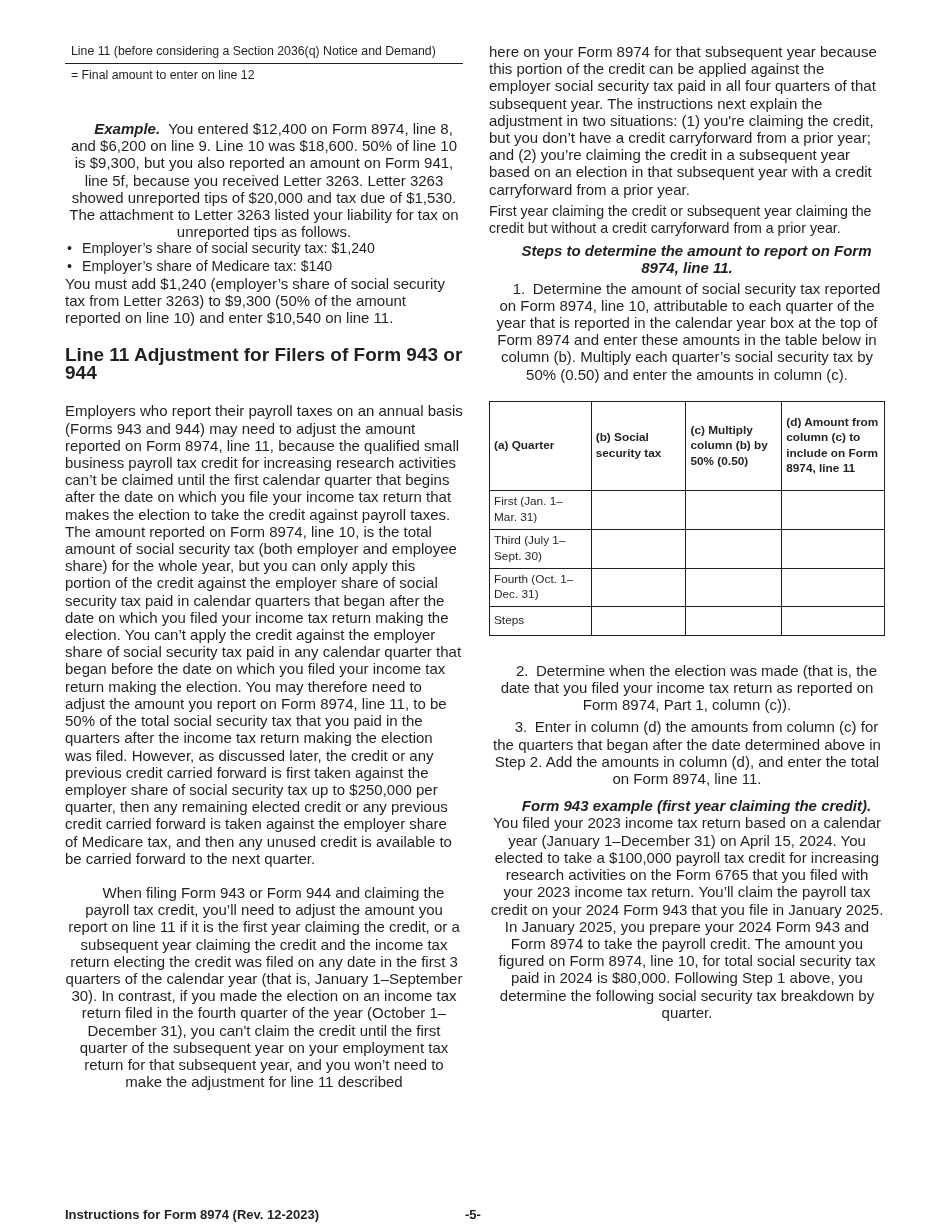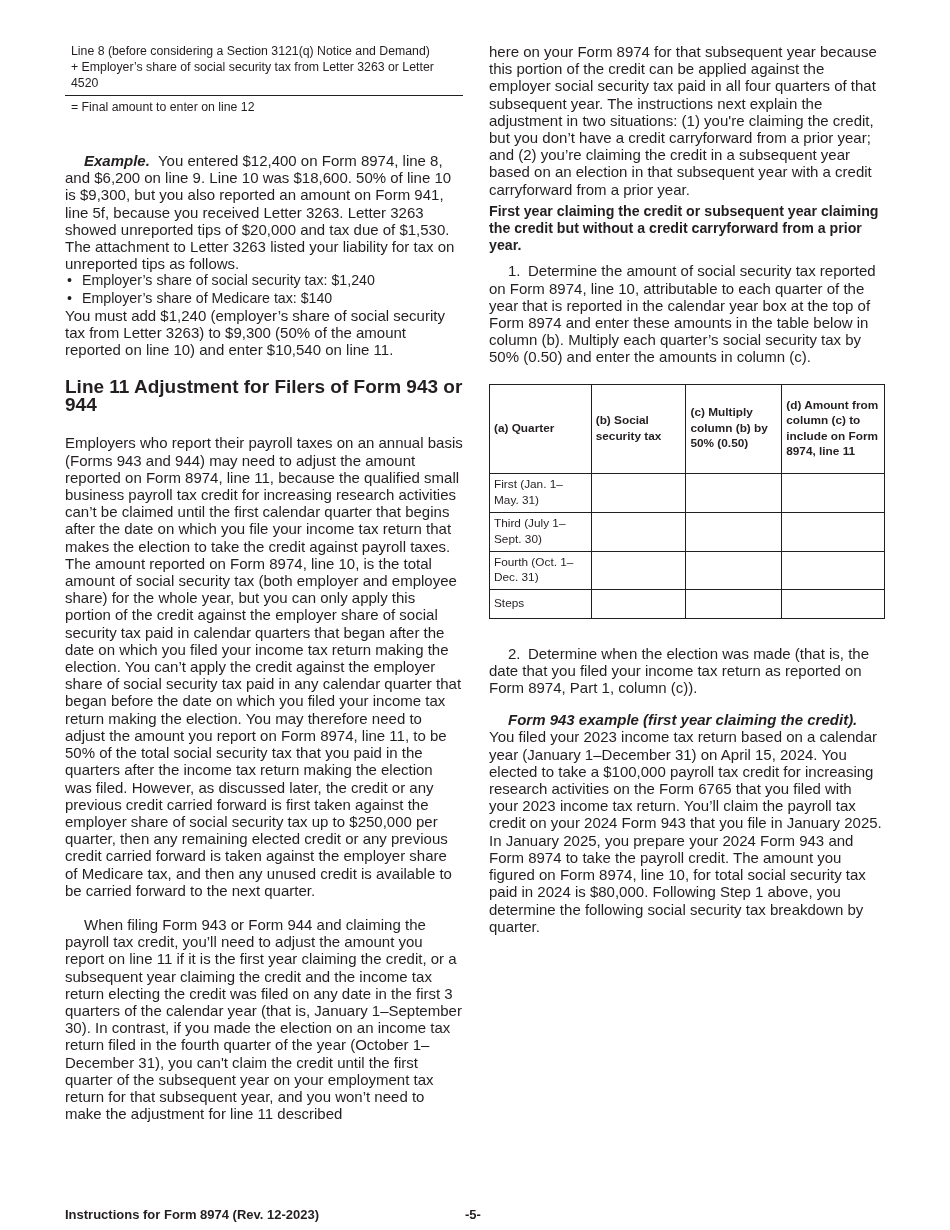--- a/index.html
+++ b/index.html
@@ -4,51 +4,50 @@
 <style>
   html, body { margin: 0; padding: 0; background: #ffffff; }
   body {
     width: 950px; height: 1230px; position: relative; overflow: hidden;
     font-family: "Liberation Sans", sans-serif; color: #231f20;
   }
   .page { position: absolute; left: 0; top: 0; width: 950px; height: 1230px; }
   .col-left { position: absolute; left: 65px; top: 43px; width: 398px; }
   .col-right { position: absolute; left: 489px; top: 43px; width: 396px; }
   .p { font-size: 15px; line-height: 17.2px; margin: 0; }
-  .indent { text-indent: 19px; }
+  .indent { text-indent: 19px; text-align: center; }
 
   .calc-box { position: relative; left: 0; width: 398px; }
   .calc-line { font-size: 12.3px; line-height: 16px; padding-left: 6px; margin: 0; }
   .calc-rule { border-top: 1.4px solid #231f20; margin: 4px 0 3px 0; }
 
   .bullets { list-style: none; margin: 0; padding: 0; }
   .bullets li { font-size: 14.2px; line-height: 17.2px; position: relative; padding-left: 17px; }
   .bullets li .dot { position: absolute; left: 2px; top: 0; }
 
   .h2 { font-weight: bold; font-size: 19px; line-height: 18px; margin: 0; }
-  .h3 { font-weight: bold; font-size: 14.2px; line-height: 17.2px; margin: 0; }
+  .h3 { font-weight: normal; font-size: 14.2px; line-height: 17.2px; margin: 0; }
   .bi { font-weight: bold; font-style: italic; }
 
   table.qtable { border-collapse: collapse; width: 396px; position: relative; }
   table.qtable td, table.qtable th {
     border: 1px solid #231f20; vertical-align: middle; text-align: left;
     font-size: 11.8px; line-height: 15.5px; padding: 2px 4px;
   }
   table.qtable th { font-weight: bold; }
   .footer { position: absolute; top: 1167px; font-size: 13px; font-weight: bold; margin-top: 40px; }
 </style>
 </head>
 <body>
 
 <div class="page">
 
   <div class="col-left">
     <div class="calc-box">
-      <p class="calc-line">Line 8 (before considering a Section 3121(q) Notice and Demand)</p>
-      <p class="calc-line">+ Employer’s share of social security tax from Letter 3263 or Letter 4520</p>
+      <p class="calc-line">Line 11 (before considering a Section 2036(q) Notice and Demand)</p>
       <div class="calc-rule"></div>
       <p class="calc-line">= Final amount to enter on line 12</p>
     </div>
 
     <div style="height:37px"></div>
 
     <p class="p indent"><span class="bi">Example.</span>&nbsp; <span>You entered $12,400 on Form 8974, line 8, and $6,200 on line 9. Line 10 was $18,600. 50% of line 10 is $9,300, but you also reported an amount on Form 941, line 5f, because you received Letter 3263. Letter 3263 showed unreported tips of $20,000 and tax due of $1,530. The attachment to Letter 3263 listed your liability for tax on unreported tips as follows.</span></p>
     <ul class="bullets">
       <li><span class="dot">•</span><span>Employer’s share of social security tax: $1,240</span></li>
       <li><span class="dot">•</span><span>Employer’s share of Medicare tax: $140</span></li>
@@ -62,40 +61,41 @@
     <p class="p">Employers who report their payroll taxes on an annual basis (Forms 943 and 944) may need to adjust the amount reported on Form 8974, line 11, because the qualified small business payroll tax credit for increasing research activities can’t be claimed until the first calendar quarter that begins after the date on which you file your income tax return that makes the election to take the credit against payroll taxes. The amount reported on Form 8974, line 10, is the total amount of social security tax (both employer and employee share) for the whole year, but you can only apply this portion of the credit against the employer share of social security tax paid in calendar quarters that began after the date on which you filed your income tax return making the election. You can’t apply the credit against the employer share of social security tax paid in any calendar quarter that began before the date on which you filed your income tax return making the election. You may therefore need to adjust the amount you report on Form 8974, line 11, to be 50% of the total social security tax that you paid in the quarters after the income tax return making the election was filed. However, as discussed later, the credit or any previous credit carried forward is first taken against the employer share of social security tax up to $250,000 per quarter, then any remaining elected credit or any previous credit carried forward is taken against the employer share of Medicare tax, and then any unused credit is available to be carried forward to the next quarter.</p>
     <div style="height:17px"></div>
     <p class="p indent">When filing Form 943 or Form 944 and claiming the payroll tax credit, you’ll need to adjust the amount you report on line 11 if it is the first year claiming the credit, or a subsequent year claiming the credit and the income tax return electing the credit was filed on any date in the first 3 quarters of the calendar year (that is, January 1–September 30). In contrast, if you made the election on an income tax return filed in the fourth quarter of the year (October 1–December 31), you can't claim the credit until the first quarter of the subsequent year on your employment tax return for that subsequent year, and you won’t need to make the adjustment for line 11 described</p>
   </div>
 
   <div class="col-right">
     <p class="p">here on your Form 8974 for that subsequent year because this portion of the credit can be applied against the employer social security tax paid in all four quarters of that subsequent year. The instructions next explain the adjustment in two situations: (1) you're claiming the credit, but you don’t have a credit carryforward from a prior year; and (2) you’re claiming the credit in a subsequent year based on an election in that subsequent year with a credit carryforward from a prior year.</p>
     <div style="height:5px"></div>
     <h3 class="h3">First year claiming the credit or subsequent year claiming the credit but without a credit carryforward from a prior year.</h3>
     <div style="height:5px"></div>
+    <p class="p indent bi">Steps to determine the amount to report on Form 8974, line 11.</p>
     <div style="height:3px"></div>
     <p class="p indent">1. Determine the amount of social security tax reported on Form 8974, line 10, attributable to each quarter of the year that is reported in the calendar year box at the top of Form 8974 and enter these amounts in the table below in column (b). Multiply each quarter’s social security tax by 50% (0.50) and enter the amounts in column (c).</p>
 
     <div style="height:18px"></div>
     <table class="qtable">
       <colgroup>
         <col style="width:102px">
           <col style="width:95px">
           <col style="width:96px">
           <col style="width:103px">
       </colgroup>
       <tbody>
           <tr style="height:89px">
         <th>(a) Quarter</th>
         <th>(b) Social security tax</th>
         <th>(c) Multiply column (b) by 50% (0.50)</th>
         <th>(d) Amount from column (c) to include on Form 8974, line 11</th>
       </tr>
       <tr style="height:39px">
-        <td>First (Jan. 1– May. 31)</td>
+        <td>First (Jan. 1– Mar. 31)</td>
         <td></td>
         <td></td>
         <td></td>
       </tr>
       <tr style="height:39px">
         <td>Third (July 1– Sept. 30)</td>
         <td></td>
         <td></td>
         <td></td>
       </tr>
@@ -110,19 +110,20 @@
         <td></td>
         <td></td>
         <td></td>
       </tr>
     </tbody>
       </table>
 
     <div style="height:26px"></div>
     <p class="p indent">2. Determine when the election was made (that is, the date that you filed your income tax return as reported on Form 8974, Part 1, column (c)).</p>
     <div style="height:5px"></div>
+    <p class="p indent">3. Enter in column (d) the amounts from column (c) for the quarters that began after the date determined above in Step 2. Add the amounts in column (d), and enter the total on Form 8974, line 11.</p>
     <div style="height:10px"></div>
     <p class="p indent"><span class="bi">Form 943 example (first year claiming the credit).</span> <span>You filed your 2023 income tax return based on a calendar year (January 1–December 31) on April 15, 2024. You elected to take a $100,000 payroll tax credit for increasing research activities on the Form 6765 that you filed with your 2023 income tax return. You’ll claim the payroll tax credit on your 2024 Form 943 that you file in January 2025. In January 2025, you prepare your 2024 Form 943 and Form 8974 to take the payroll credit. The amount you figured on Form 8974, line 10, for total social security tax paid in 2024 is $80,000. Following Step 1 above, you determine the following social security tax breakdown by quarter.</span></p>
   </div>
 
   <div class="footer" style="left:65px;">Instructions for Form 8974 (Rev. 12-2023)</div>
   <div class="footer" style="left:465px;">-5-</div>
 </div>
 
 </body></html>

